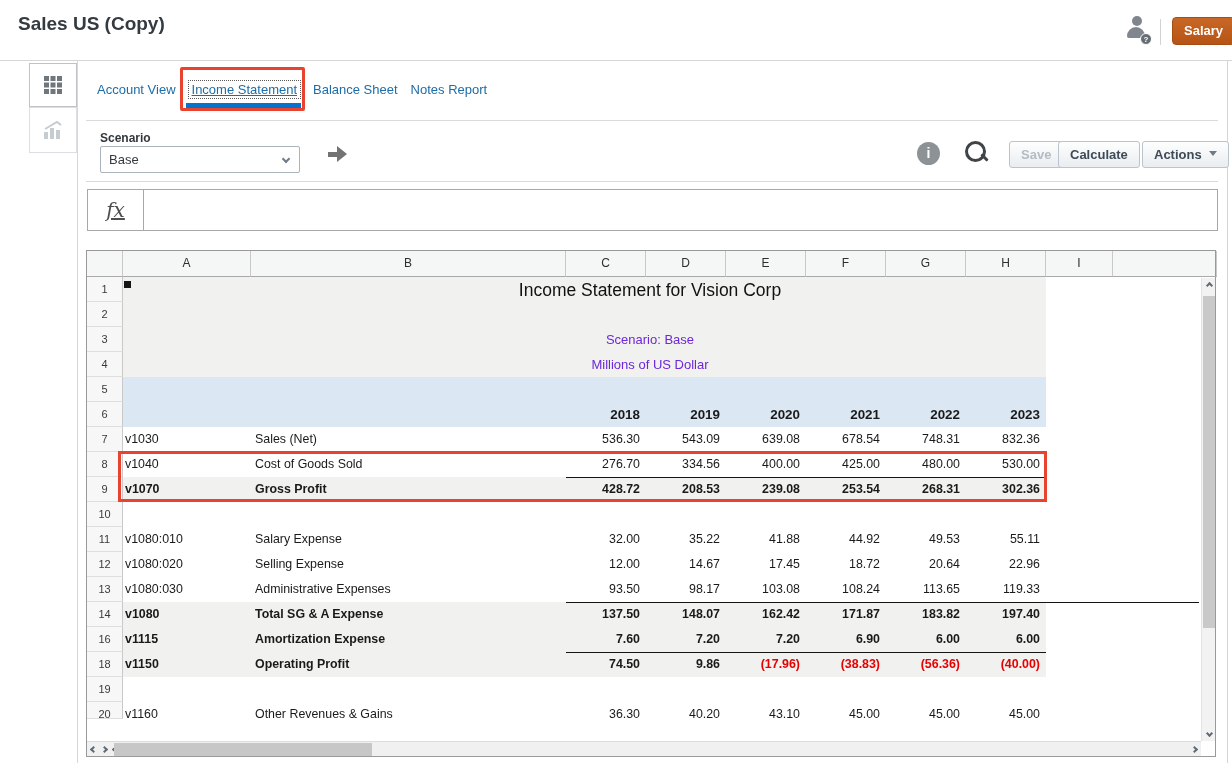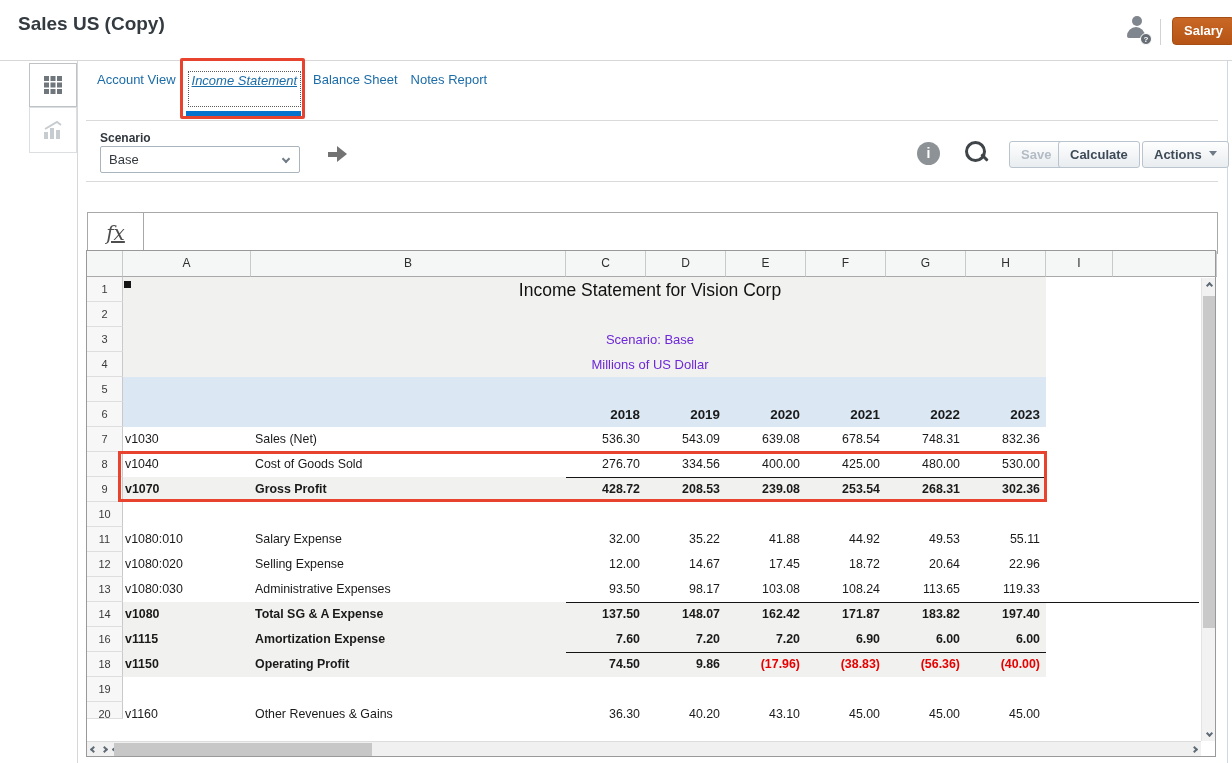--- a/index.html
+++ b/index.html
@@ -18,23 +18,23 @@
 
   .hline { background:#d7d7d7; height:1px; }
   .vline { background:#d7d7d7; width:1px; }
 
   
   .side-btn { left:29px; width:48px; background:#fff; display:flex; align-items:center; justify-content:center; cursor:pointer; }
   #side-btn-grid { top:63px; height:44px; border:1px solid #bfc3c6; }
   #side-btn-chart { top:107px; height:46px; border:1px solid #dcdfe1; }
 
   
-  #tabbar { left:97px; top:72px; height:34px; display:flex; gap:13px; }
+  #tabbar { left:97px; top:72px; height:34px; display:flex; align-items:center; gap:13px; }
   .tab { font-size:13px; color:#1c6ca8; white-space:nowrap; cursor:pointer; }
-  .tab.active { position:relative; text-decoration:underline; outline:1px dotted #5a5a5a; padding:1px 3px;font-style:italic; }
+  .tab.active { position:relative; text-decoration:underline; outline:1px dotted #5a5a5a; padding:1px 3px; }
   .tab-underline { position:absolute; left:-3px; right:-1px; bottom:-10px; height:5px; background:#0572ce; }
   .tab-highlight { position:absolute; left:-9px; top:-14px; right:-5px; bottom:-13px; border:3px solid #e8432e; border-radius:2px; pointer-events:none; }
 
   
   #scenario-label { left:100px; top:131px; font-size:12px; font-weight:700; color:#31373d; }
   #scenario-select { left:100px; top:146px; width:200px; height:27px; border:1px solid #a9b4bd; border-radius:2px; background:#fff; font-size:13px; color:#33393f; line-height:25px; padding-left:8px; cursor:pointer; }
   .chev { display:inline-block; width:6px; height:6px; border-right:2px solid #6f7b87; border-bottom:2px solid #6f7b87; }
   .chev.down { transform:rotate(45deg); }
   .chev.up { transform:rotate(-135deg); }
   .chev.left { transform:rotate(135deg); }
@@ -50,21 +50,21 @@
   #search-icon::after { content:""; position:absolute; left:17px; top:17px; width:9px; height:3px; background:#3f4449; transform:rotate(45deg); border-radius:1px; }
 
   .btn { height:27px; padding:0 11px; border:1px solid #b9c4ce; border-radius:3px; background:linear-gradient(#fefefe,#e9edf0); font-size:13px; font-weight:700; color:#3d4a57; line-height:25px; cursor:pointer; white-space:nowrap; }
   .btn.disabled { color:#b3bcc5; cursor:default; }
   #save-btn { left:1009px; top:141px; }
   #calc-btn { left:1058px; top:141px; }
   #actions-btn { left:1142px; top:141px; }
   #actions-btn .caret { display:inline-block; width:0; height:0; border:4px solid transparent; border-top:5px solid #6e7a87; margin-left:7px; vertical-align:-1px; }
 
   
-  #formula-bar { left:87px; top:212px; width:1131px; height:42px; border:1px solid #a8a8a8; background:#fff; display:flex; }
+  #formula-bar { left:87px; top:189px; width:1131px; height:42px; border:1px solid #a8a8a8; background:#fff; display:flex; }
   #fx-cell { width:56px; border-right:1px solid #a8a8a8; display:flex; align-items:center; justify-content:center; font-family:"DejaVu Serif",serif; font-style:italic; font-size:20px; color:#4e4e4e; text-decoration:underline; }
   #formula-input { flex:1; font-size:13px; line-height:40px; padding-left:6px; color:#333; }
 
   
   #grid { left:86px; top:250px; width:1130px; height:507px; border:1px solid #999; background:#fff; }
   #grid-header { position:absolute; left:0; top:0; width:100%; height:26px; display:flex; background:#f5f6f6; }
   .hcell { flex:none; height:26px; border-right:1px solid #c9c9c9; border-bottom:1px solid #a9a9a9; font-size:12px; color:#2e2e2e; text-align:center; line-height:25px; }
   #grid-rows { position:absolute; left:0; top:26px; width:100%; }
   .grow { display:flex; height:25px; position:relative; }
   .grow.clipped { height:17px; overflow:hidden; }

